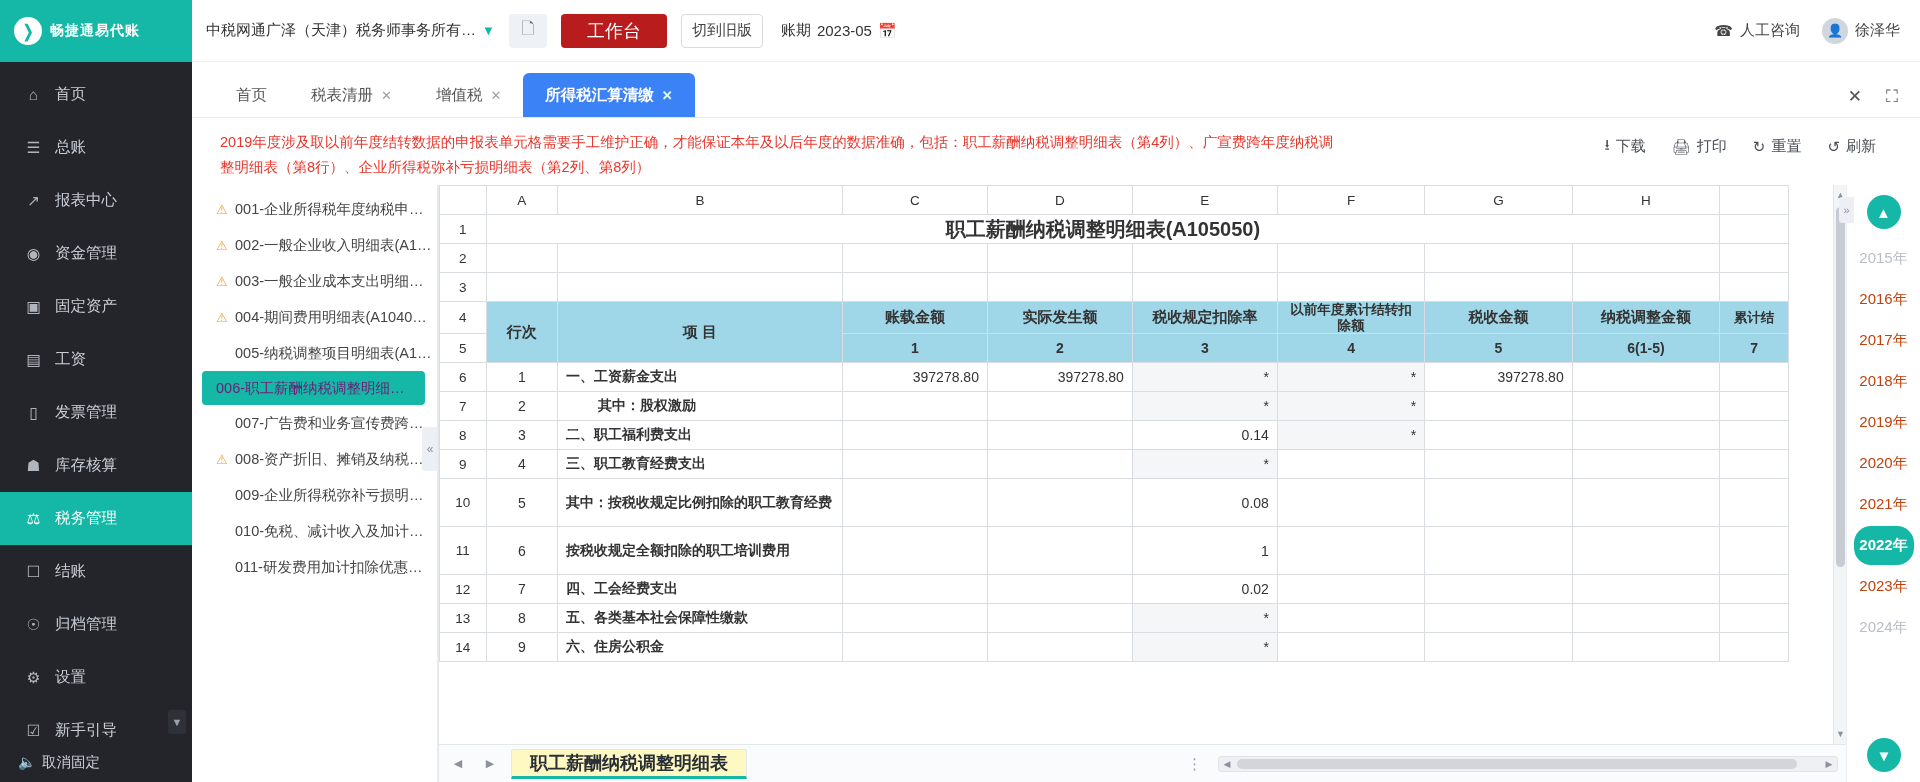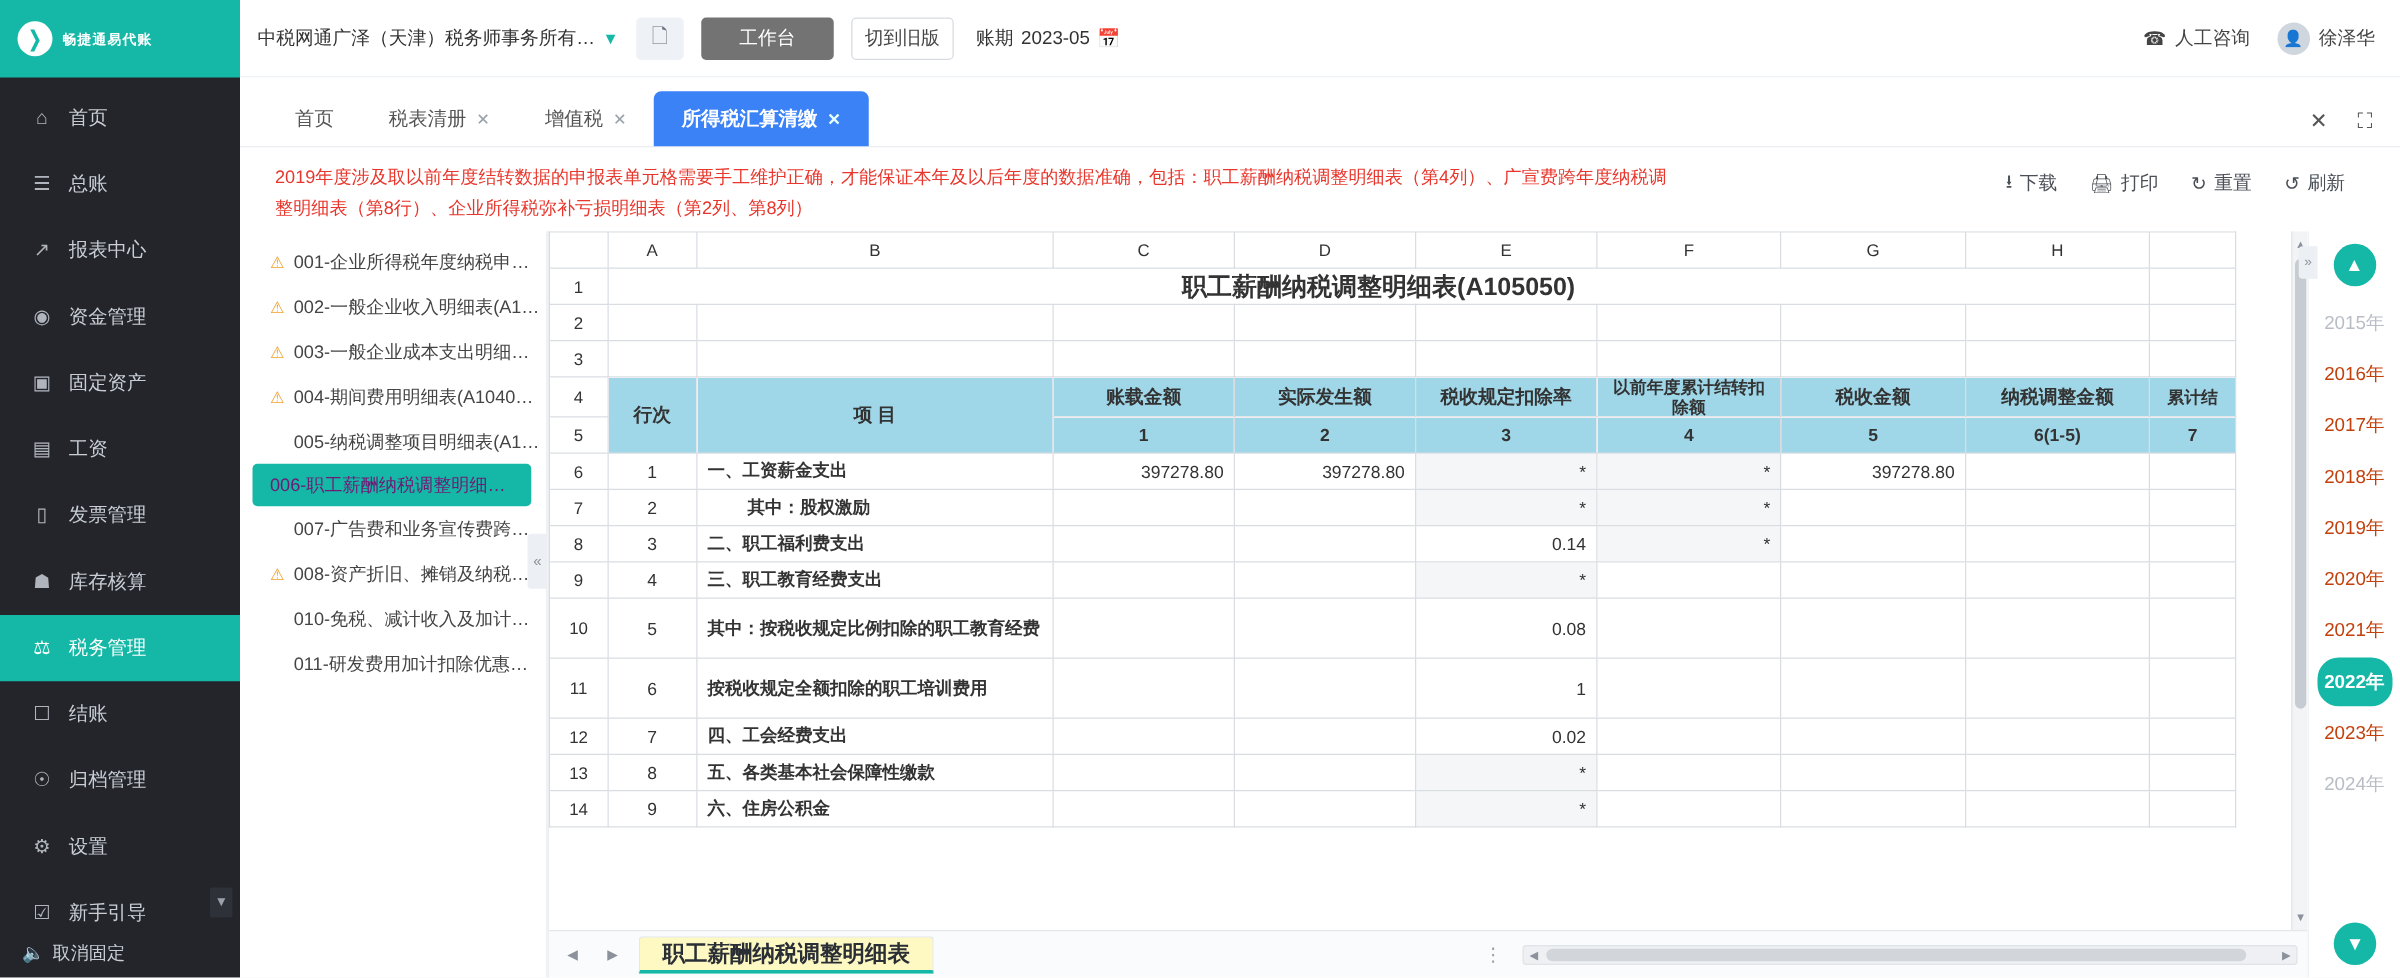--- a/index.html
+++ b/index.html
@@ -38,21 +38,21 @@
   }
   .brand .logo-mark {
     width: 28px; height: 28px;
     border-radius: 50%;
     background: #ffffff;
     color: #15b8a6;
     display: flex; align-items: center; justify-content: center;
     font-size: 17px; font-weight: bold;
   }
   .brand .brand-text {
-    font-size: 11px;
+    font-size: 14px;
     letter-spacing: 1px;
     font-weight: bold;
   }
   .nav {
     flex: 1;
     overflow: hidden;
     padding-top: 6px;
   }
   .nav-item {
     display: flex;
@@ -125,27 +125,27 @@
   }
   .company-select .caret { color: #15b8a6; font-size: 13px; }
   .doc-icon-btn {
     width: 38px; height: 34px;
     background: #eef1f5;
     border-radius: 4px;
     display: flex; align-items: center; justify-content: center;
     color: #6b7280;
   }
   .btn-primary {
-    background: #737373;
+    background: #b91c1c;
     color: #fff;
     border: none;
     height: 34px;
     min-width: 106px;
     border-radius: 4px;
-    font-size: 15px;
+    font-size: 18px;
     cursor: pointer;
   }
   .btn-ghost {
     background: #fff;
     color: #444;
     border: 1px solid #d7dbe0;
     height: 34px;
     min-width: 82px;
     border-radius: 4px;
     font-size: 15px;
@@ -684,20 +684,24 @@
           <div class="tree-item selected">
             <span>006-职工薪酬纳税调整明细…</span>
           </div>
           <div class="tree-item">
             <span class="warn"></span>
             <span>007-广告费和业务宣传费跨…</span>
           </div>
           <div class="tree-item">
             <span class="warn">⚠</span>
             <span>008-资产折旧、摊销及纳税…</span>
+          </div>
+          <div class="tree-item">
+            <span class="warn"></span>
+            <span>009-企业所得税弥补亏损明…</span>
           </div>
           <div class="tree-item">
             <span class="warn"></span>
             <span>010-免税、减计收入及加计…</span>
           </div>
           <div class="tree-item">
             <span class="warn"></span>
             <span>011-研发费用加计扣除优惠…</span>
           </div>
           <div class="tree-collapse">«</div>

